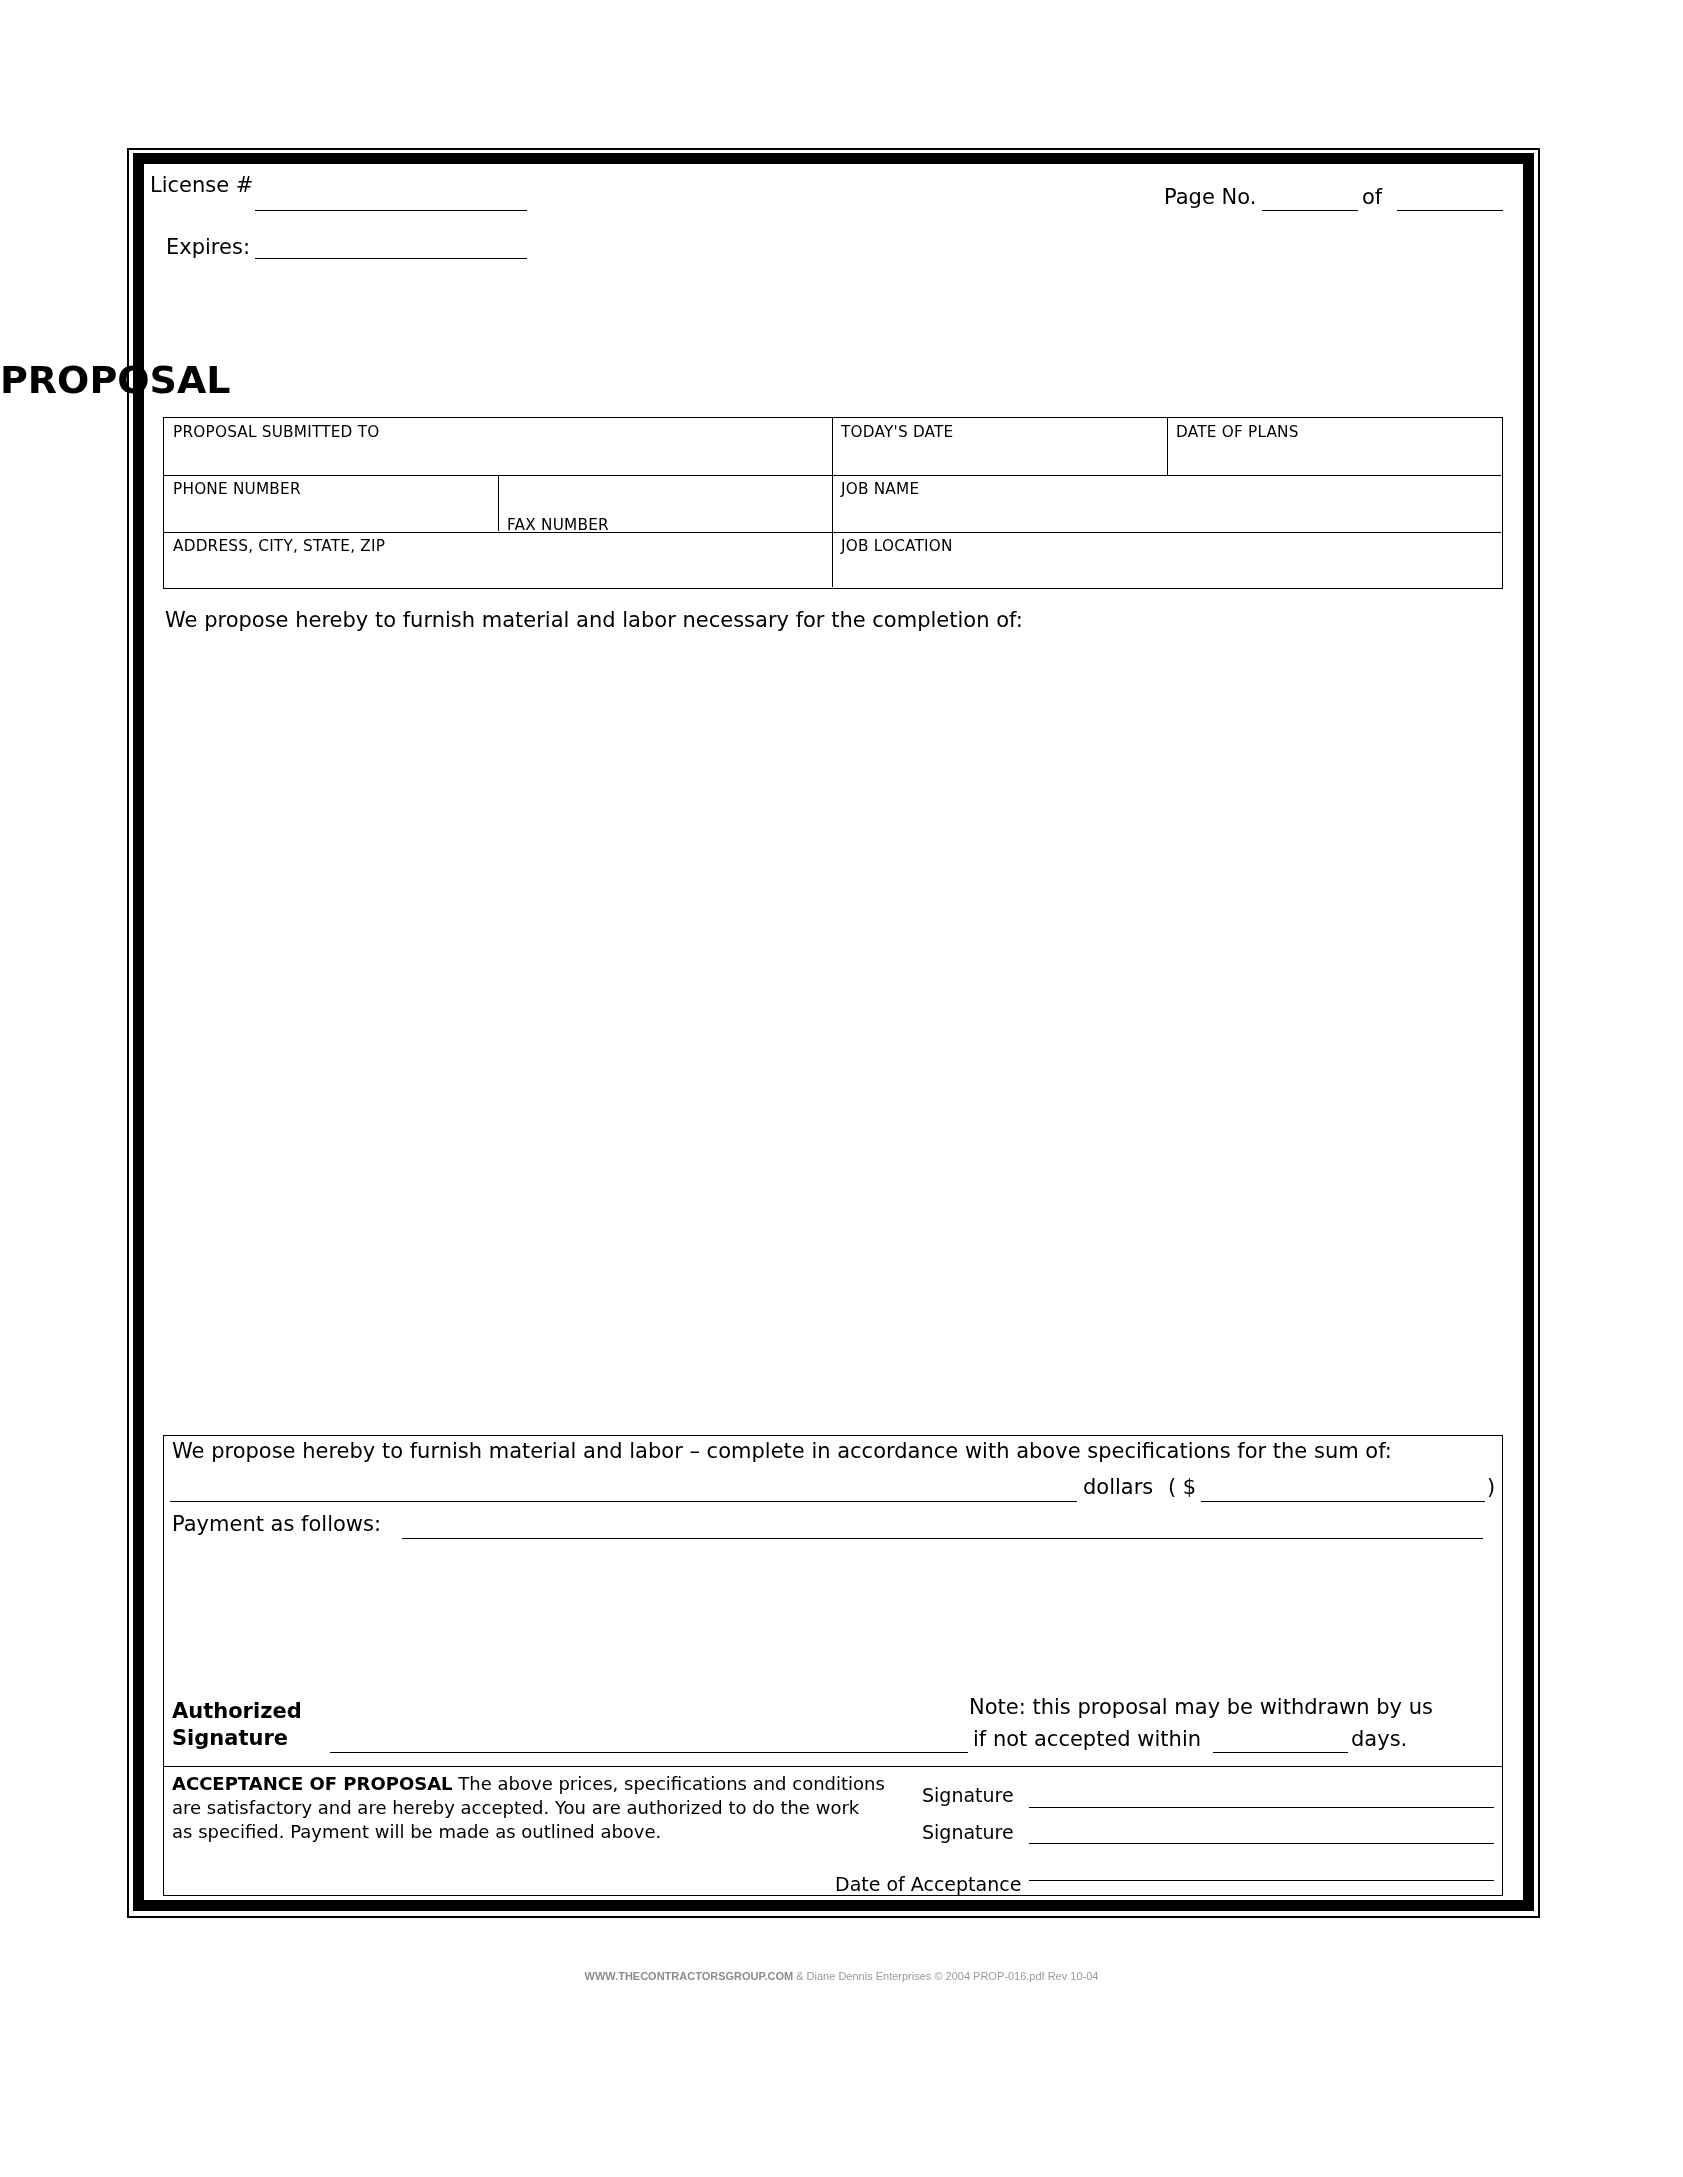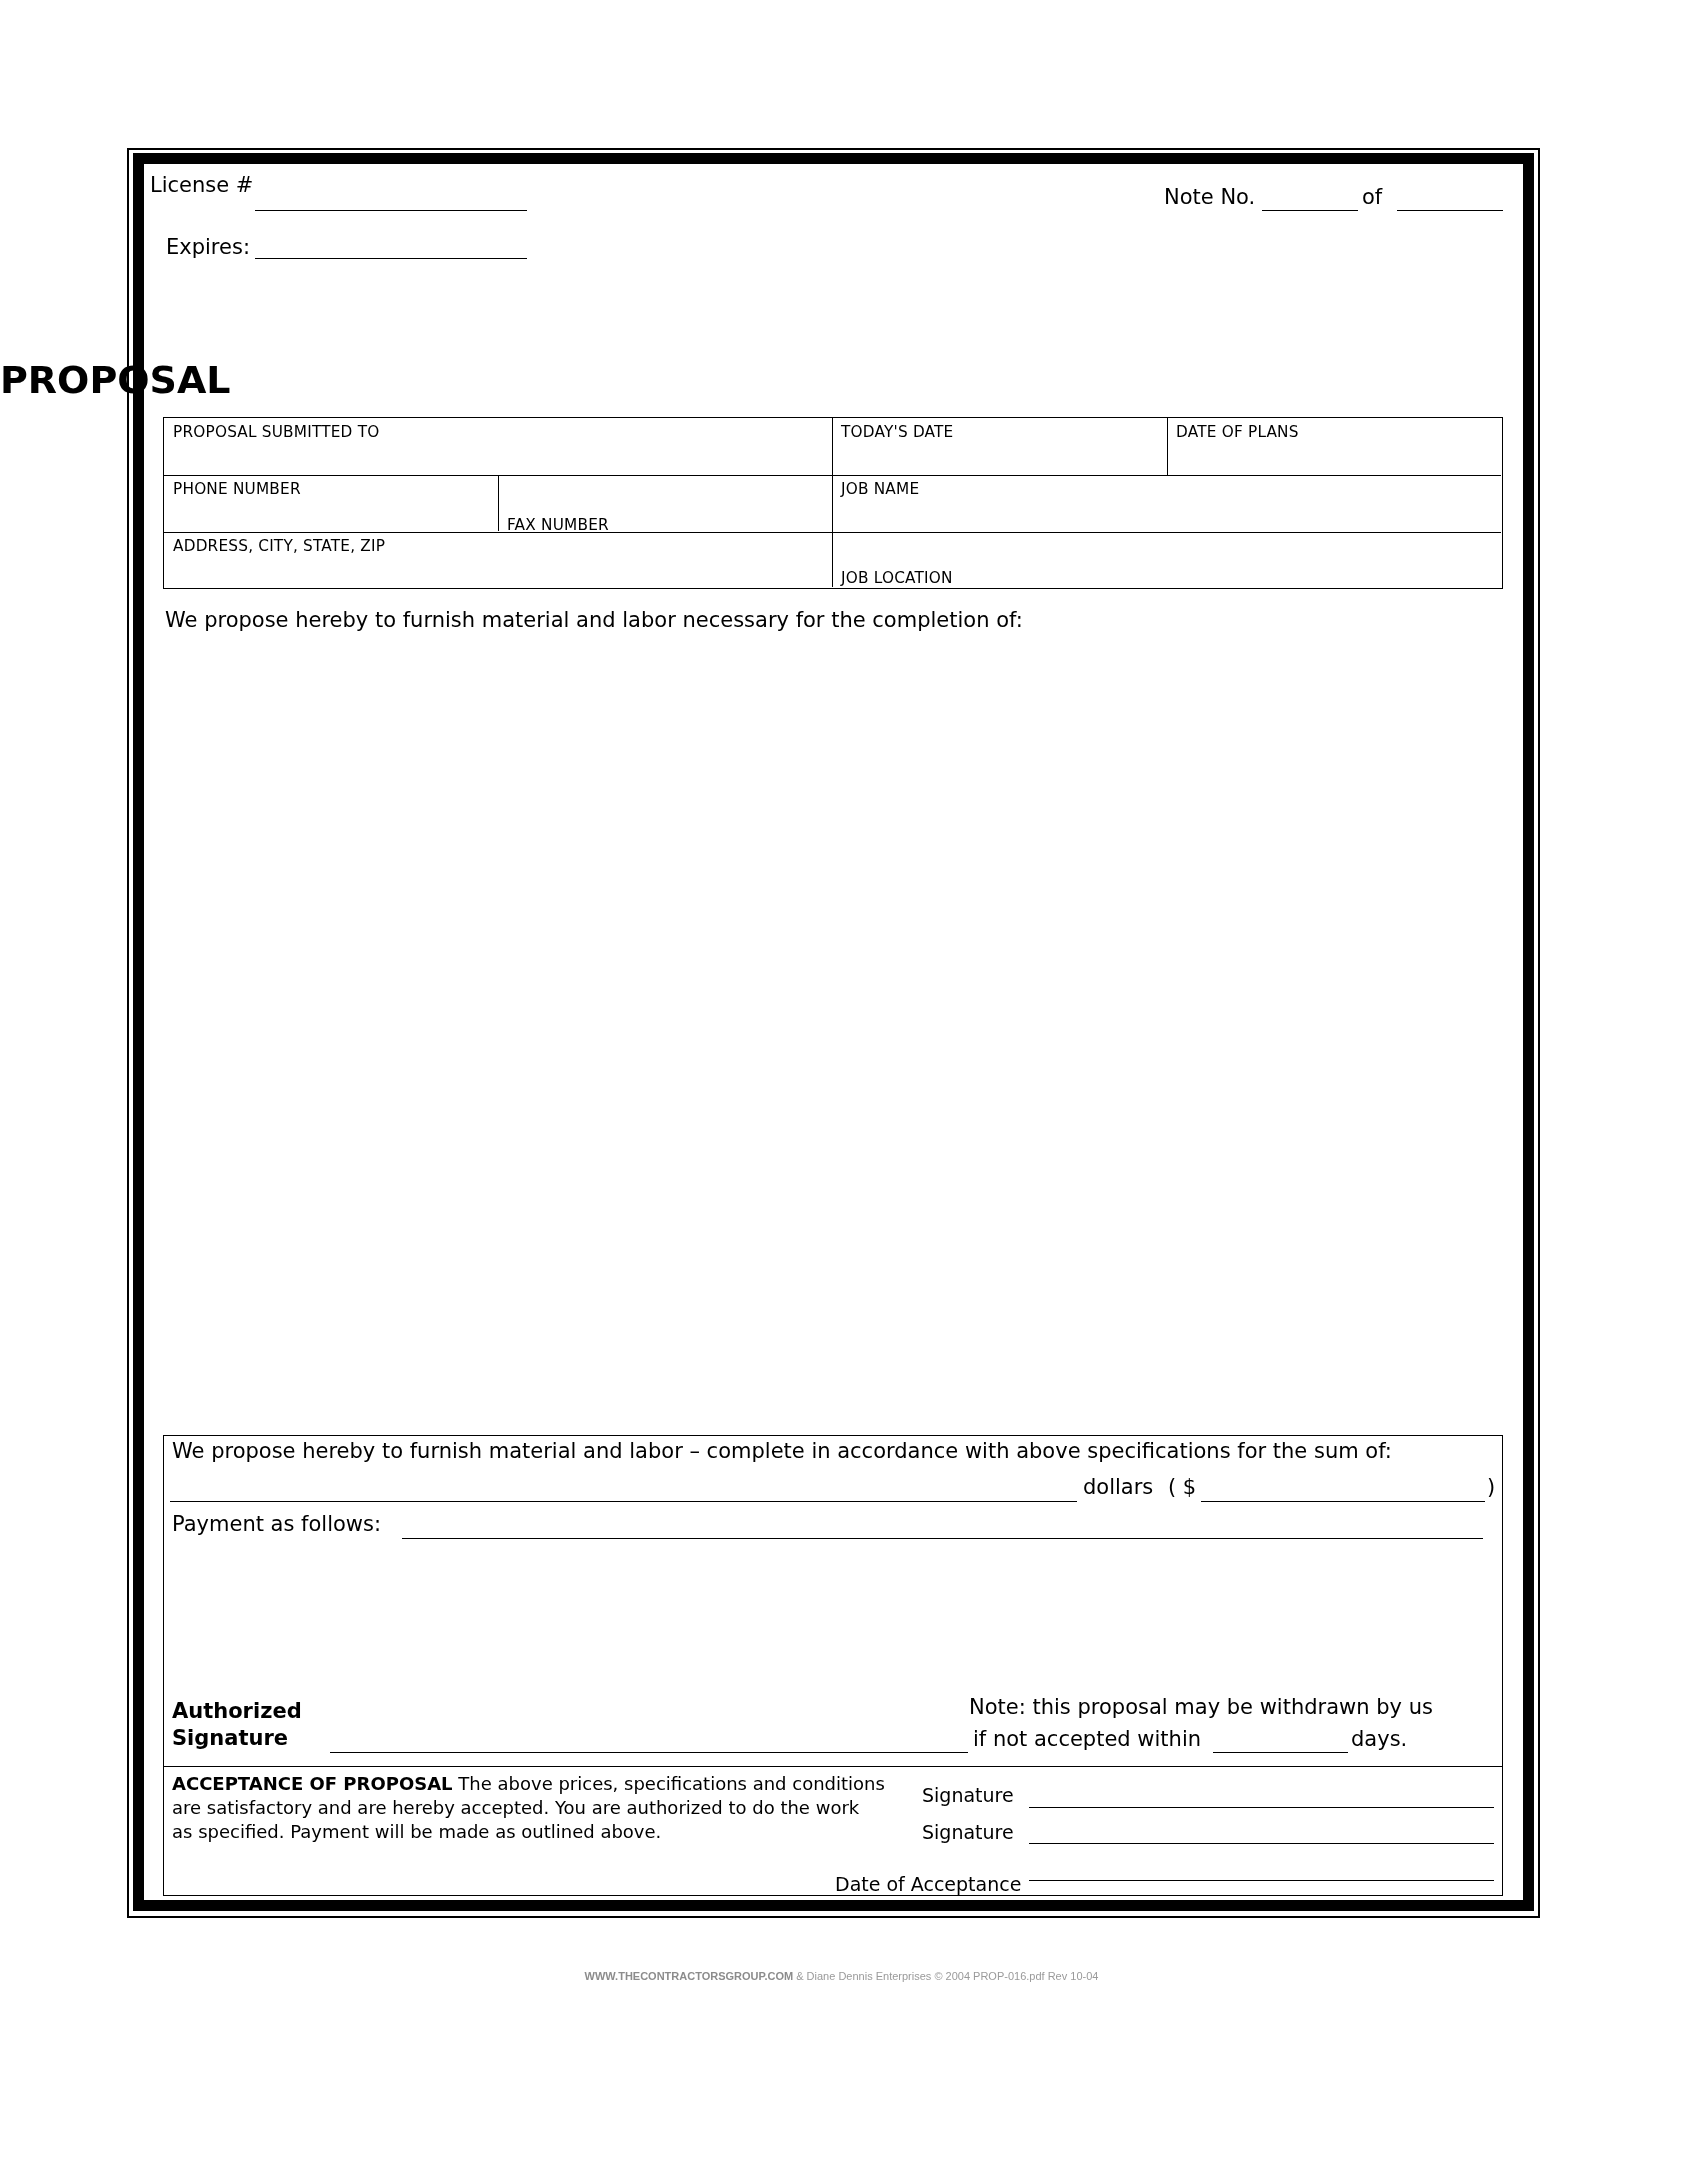--- a/index.html
+++ b/index.html
@@ -43,21 +43,21 @@
 
 <div class="abs frame-outer"></div>
 <div class="abs frame-thick"></div>
 
 <span class="abs lbl" style="left:150px; top:173px;">License #</span>
 <div class="abs uline" style="left:255px; top:210px; width:272px;"></div>
 
 <span class="abs lbl" style="left:166px; top:235px;">Expires:</span>
 <div class="abs uline" style="left:255px; top:258px; width:272px;"></div>
 
-<span class="abs lbl" style="left:1164px; top:185px;">Note No.</span>
+<span class="abs lbl" style="left:1164px; top:185px;">Page No.</span>
 <div class="abs uline" style="left:1262px; top:210px; width:96px;"></div>
 <span class="abs lbl" style="left:1362px; top:185px;">of</span>
 <div class="abs uline" style="left:1397px; top:210px; width:106px;"></div>
 
 <div class="abs title">PROPOSAL</div>
 
 <div class="abs info-table">
   <div class="hline" style="left:0; top:57px; width:1337px;"></div>
   <div class="hline" style="left:0; top:114px; width:1337px;"></div>
   <div class="vline" style="left:668px; top:0; height:169px;"></div>
@@ -78,21 +78,21 @@
   </div>
   <div class="cell" style="left:334px; top:57px; width:335px; height:56px;margin-top:36px;">
     <span class="cell-lbl">FAX NUMBER</span>
   </div>
   <div class="cell" style="left:668px; top:57px; width:668px; height:48px;">
     <span class="cell-lbl">JOB NAME</span>
   </div>
   <div class="cell" style="left:0; top:114px; width:668px; height:55px;">
     <span class="cell-lbl">ADDRESS, CITY, STATE, ZIP</span>
   </div>
-  <div class="cell" style="left:668px; top:114px; width:668px; height:55px;margin-top:32px;">
+  <div class="cell" style="left:668px; top:114px; width:668px; height:55px;">
     <span class="cell-lbl">JOB LOCATION</span>
   </div>
 </div>
 
 <span class="abs lbl" style="left:165px; top:608px;">We propose hereby to furnish material and labor necessary for the completion of:</span>
 <div class="abs desc-area"></div>
 
 <div class="abs bottom-box"></div>
 
 <span class="abs lbl" style="left:172px; top:1439px;">We propose hereby to furnish material and labor – complete in accordance with above specifications for the sum of:</span>

